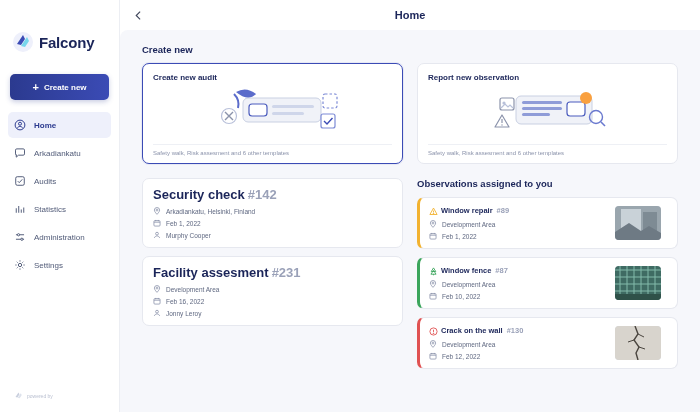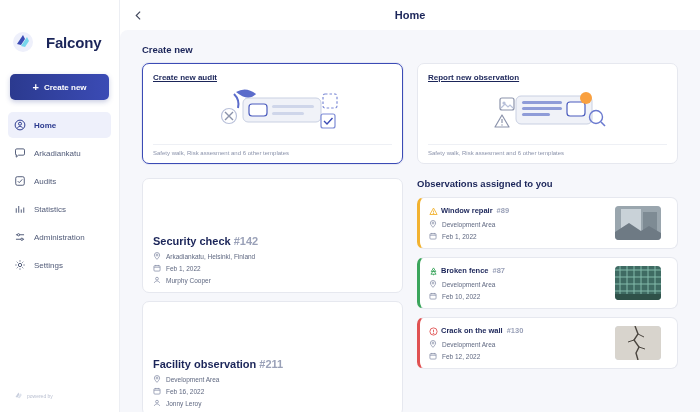--- a/index.html
+++ b/index.html
@@ -23,21 +23,21 @@
     border-right: 1px solid #eceef3;
     display: flex;
     flex-direction: column;
     padding: 0;
     position: relative;
     flex: 0 0 120px;
   }
   .brand {
     display: flex;
     align-items: center;
-    gap: 12px;
+    gap: 5px;
     padding: 24px 0 0 12px;
     height: 60px;
   }
   .brand-logo {
     width: 22px; height: 22px;
     position: relative;
   }
   .brand-name {
     font-size: 15px;
     font-weight: bold;
@@ -166,21 +166,20 @@
   }
   .big-card.selected {
     border: 1.5px solid #3b4bb5;
     box-shadow: 0 0 0 1px rgba(59,75,181,0.08);
   }
   .big-card-title {
     font-size: 8px;
     font-weight: bold;
     color: #1b2559;
     margin-bottom: 2px;
-    text-decoration: underline;
   }
   .illus {
     height: 54px;
     display: flex;
     align-items: center;
     justify-content: center;
     margin: 2px 0 6px 0;
   }
   .big-card-sub {
     font-size: 6px;
@@ -197,25 +196,24 @@
   .col { flex: 1 1 0; min-width: 0; }
 
   .list-card {
     background: #fff;
     border-radius: 7px;
     border: 1px solid #e6e8ef;
     padding: 8px 10px;
     margin-bottom: 8px;
   }
   .list-card-head {
-    font-size: 11px;
+    font-size: 13px;
     font-weight: bold;
     color: #1b2559;
     margin-bottom: 5px;
-    margin-top: 48px;
   }
   .list-card-head .num { color: #9aa1b8; font-weight: bold; margin-left: 3px; }
   .meta-row {
     display: flex;
     align-items: center;
     gap: 5px;
     font-size: 6.5px;
     color: #5f6881;
     margin-bottom: 4px;
   }
@@ -442,21 +440,21 @@
                     <circle cx="6" cy="4" r="2.1"></circle>
                     <path d="M2 10.4c.7-2 2.2-3 4-3s3.3 1 4 3"></path>
                   </svg>
               </span>
               <span>Murphy Cooper</span>
             </div>
           </div>
 
           <div class="list-card">
             <div class="list-card-head">
-              <span>Facility observation</span><span class="num">#211</span>
+              <span>Facility assesment</span><span class="num">#231</span>
             </div>
             <div class="meta-row">
               <span class="meta-ico">
                 <svg width="8" height="8" viewBox="0 0 12 12" fill="none" stroke="#8b93ab" stroke-width="1.2">
                     <path d="M6 11s4-4 4-6.4A4 4 0 006 .8 4 4 0 002 4.6C2 7 6 11 6 11z"></path>
                     <circle cx="6" cy="4.6" r="1.4"></circle>
                   </svg>
               </span>
               <span>Development Area</span>
             </div>
@@ -529,21 +527,21 @@
           <div class="obs-card" style="border-left-color:#3ba55c;">
             <div class="obs-main">
               <div class="obs-head">
                 <span class="meta-ico">
                   <svg width="9" height="9" viewBox="0 0 12 12" fill="none" stroke="#3ba55c" stroke-width="1.2">
                       <path d="M6 1.2L9 6H3z" stroke-linejoin="round"></path>
                       <path d="M6 4.4L9.4 9.6H2.6z" stroke-linejoin="round"></path>
                       <path d="M6 9.6v1.4"></path>
                     </svg>
                 </span>
-                <span class="obs-title">Broken fence</span>
+                <span class="obs-title">Window fence</span>
                 <span class="obs-num">#87</span>
               </div>
               <div class="meta-row">
                 <span class="meta-ico">
                   <svg width="8" height="8" viewBox="0 0 12 12" fill="none" stroke="#8b93ab" stroke-width="1.2">
                       <path d="M6 11s4-4 4-6.4A4 4 0 006 .8 4 4 0 002 4.6C2 7 6 11 6 11z"></path>
                       <circle cx="6" cy="4.6" r="1.4"></circle>
                     </svg>
                 </span>
                 <span>Development Area</span>

